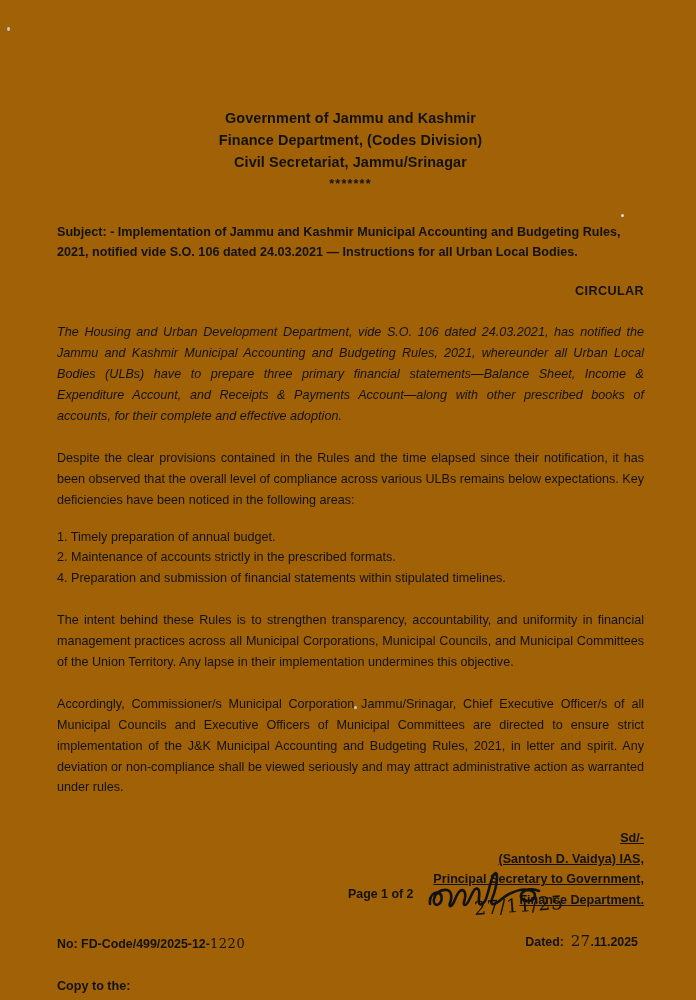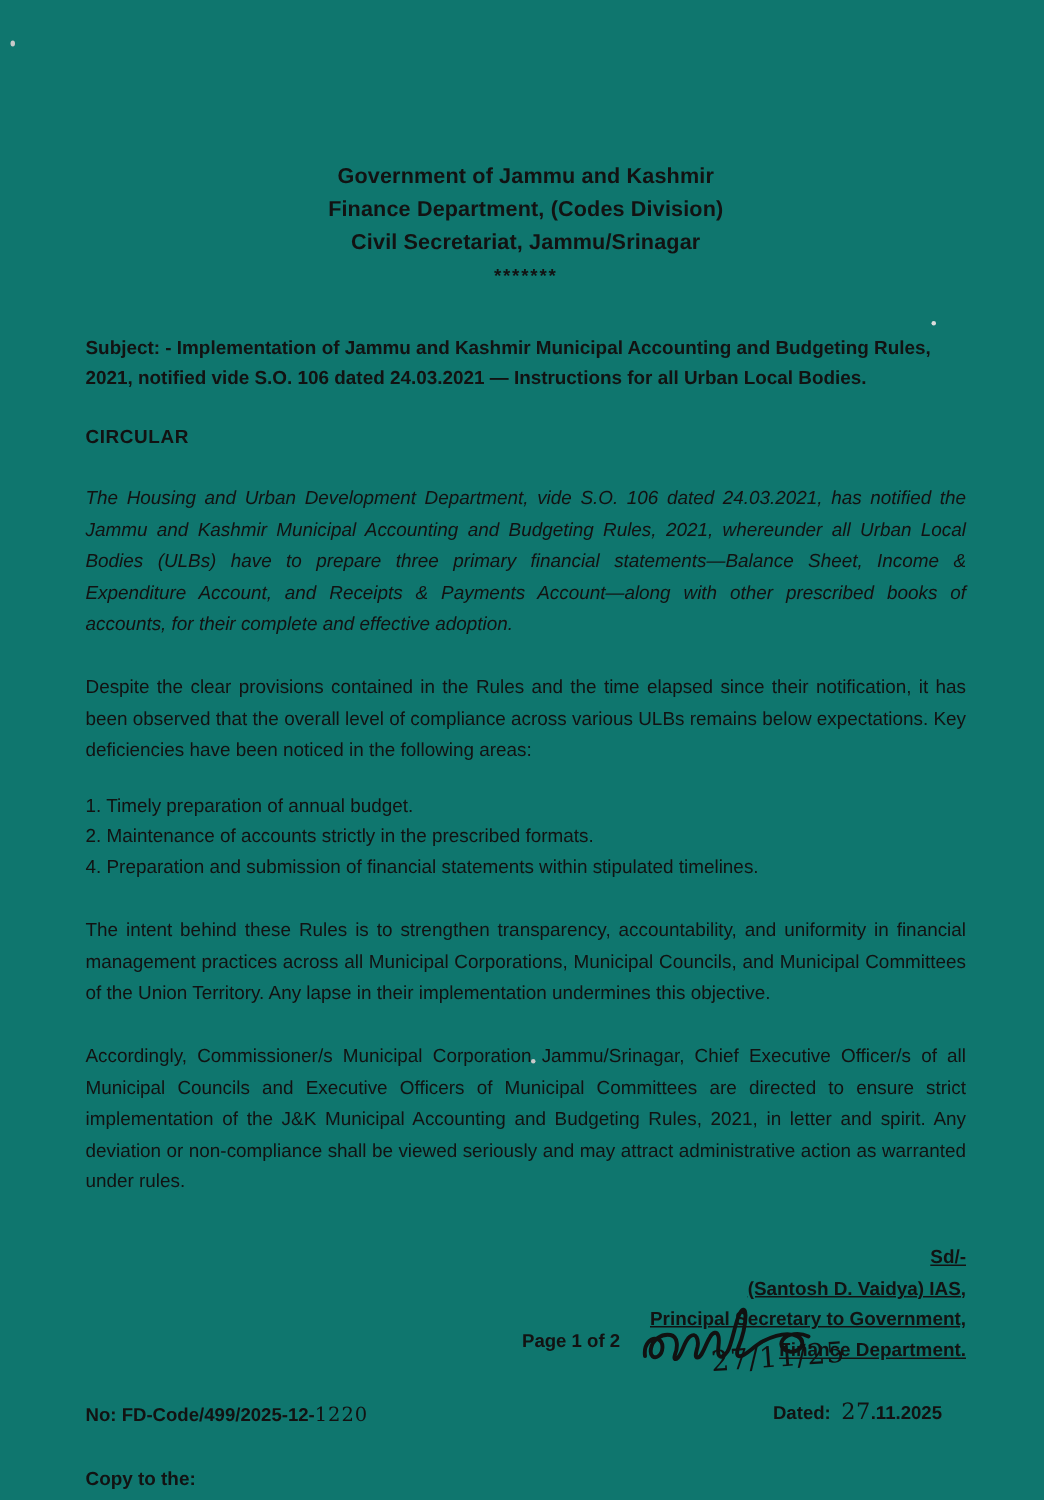--- a/index.html
+++ b/index.html
@@ -9,21 +9,21 @@
     background: #ffffff;
   }
   body {
     font-family: "Liberation Sans", sans-serif;
     color: #121212;
   }
   .page {
     position: relative;
     width: 696px;
     height: 1000px;
-    background: #0f766e;
+    background: #a16207;
     overflow: hidden;
     box-sizing: border-box;
   }
   .content {
     position: absolute;
     left: 57px;
     top: 0;
     width: 587px;
   }
 
@@ -49,21 +49,21 @@
   .subject {
     margin-top: 28px;
     font-weight: bold;
     font-size: 12.6px;
     line-height: 1.62;
     text-align: left;
   }
 
   .circular-heading {
     margin-top: 22px;
-    text-align: left;
+    text-align: right;
     font-weight: bold;
     font-size: 12.6px;
     letter-spacing: 0.4px;
   }
 
   
   p.body-para {
     margin: 0;
     margin-top: 21px;
     font-size: 12.6px;
@@ -107,21 +107,21 @@
     white-space: nowrap;
   }
   .hw {
     font-family: "DejaVu Serif", serif;
     font-weight: normal;
     font-size: 13px;
     letter-spacing: 0.6px;
   }
   .dated {
     position: absolute;
-    right: 16px;
+    right: 6px;
     top: -4px;
     font-weight: bold;
     font-size: 12.4px;
     white-space: nowrap;
   }
   .dated .hw-date {
     font-family: "DejaVu Serif", serif;
     font-weight: normal;
     font-size: 15px;
     letter-spacing: 0.3px;

